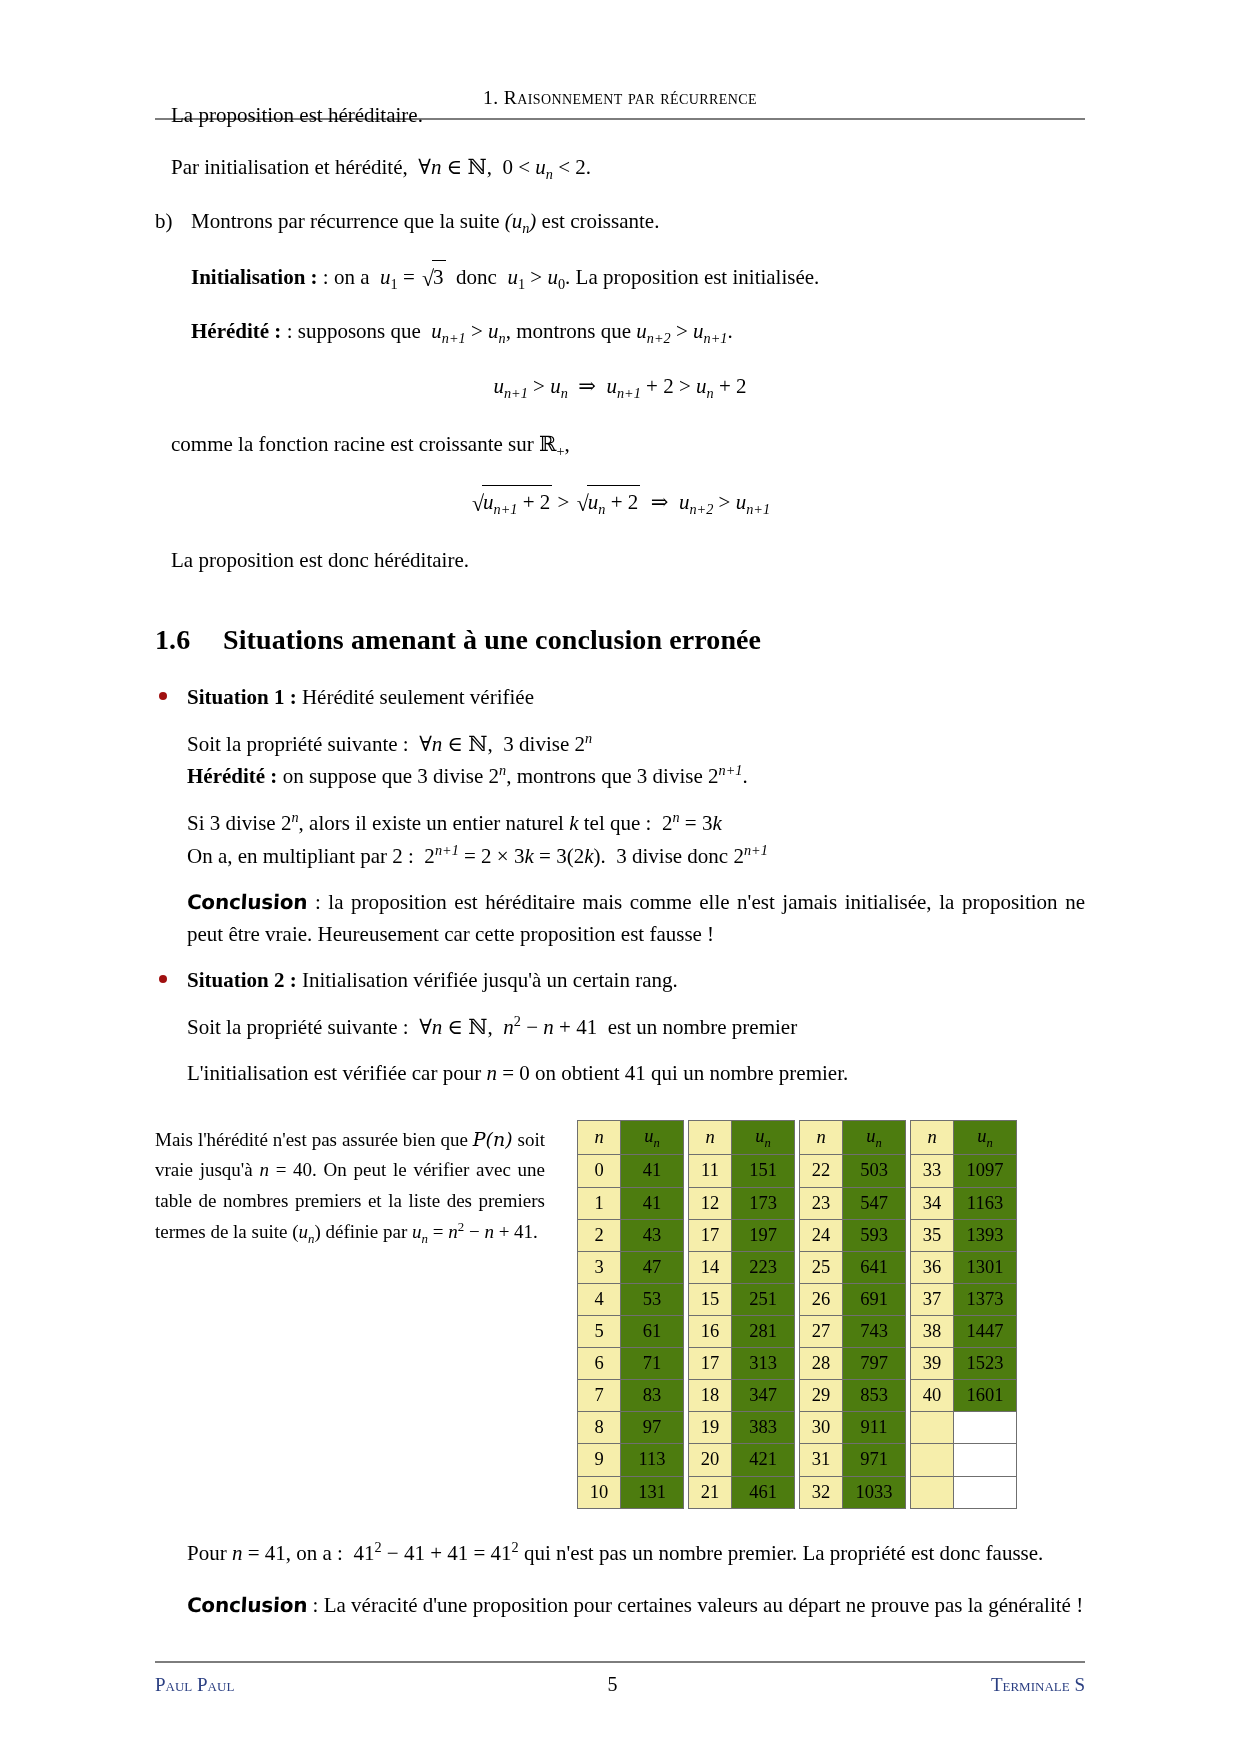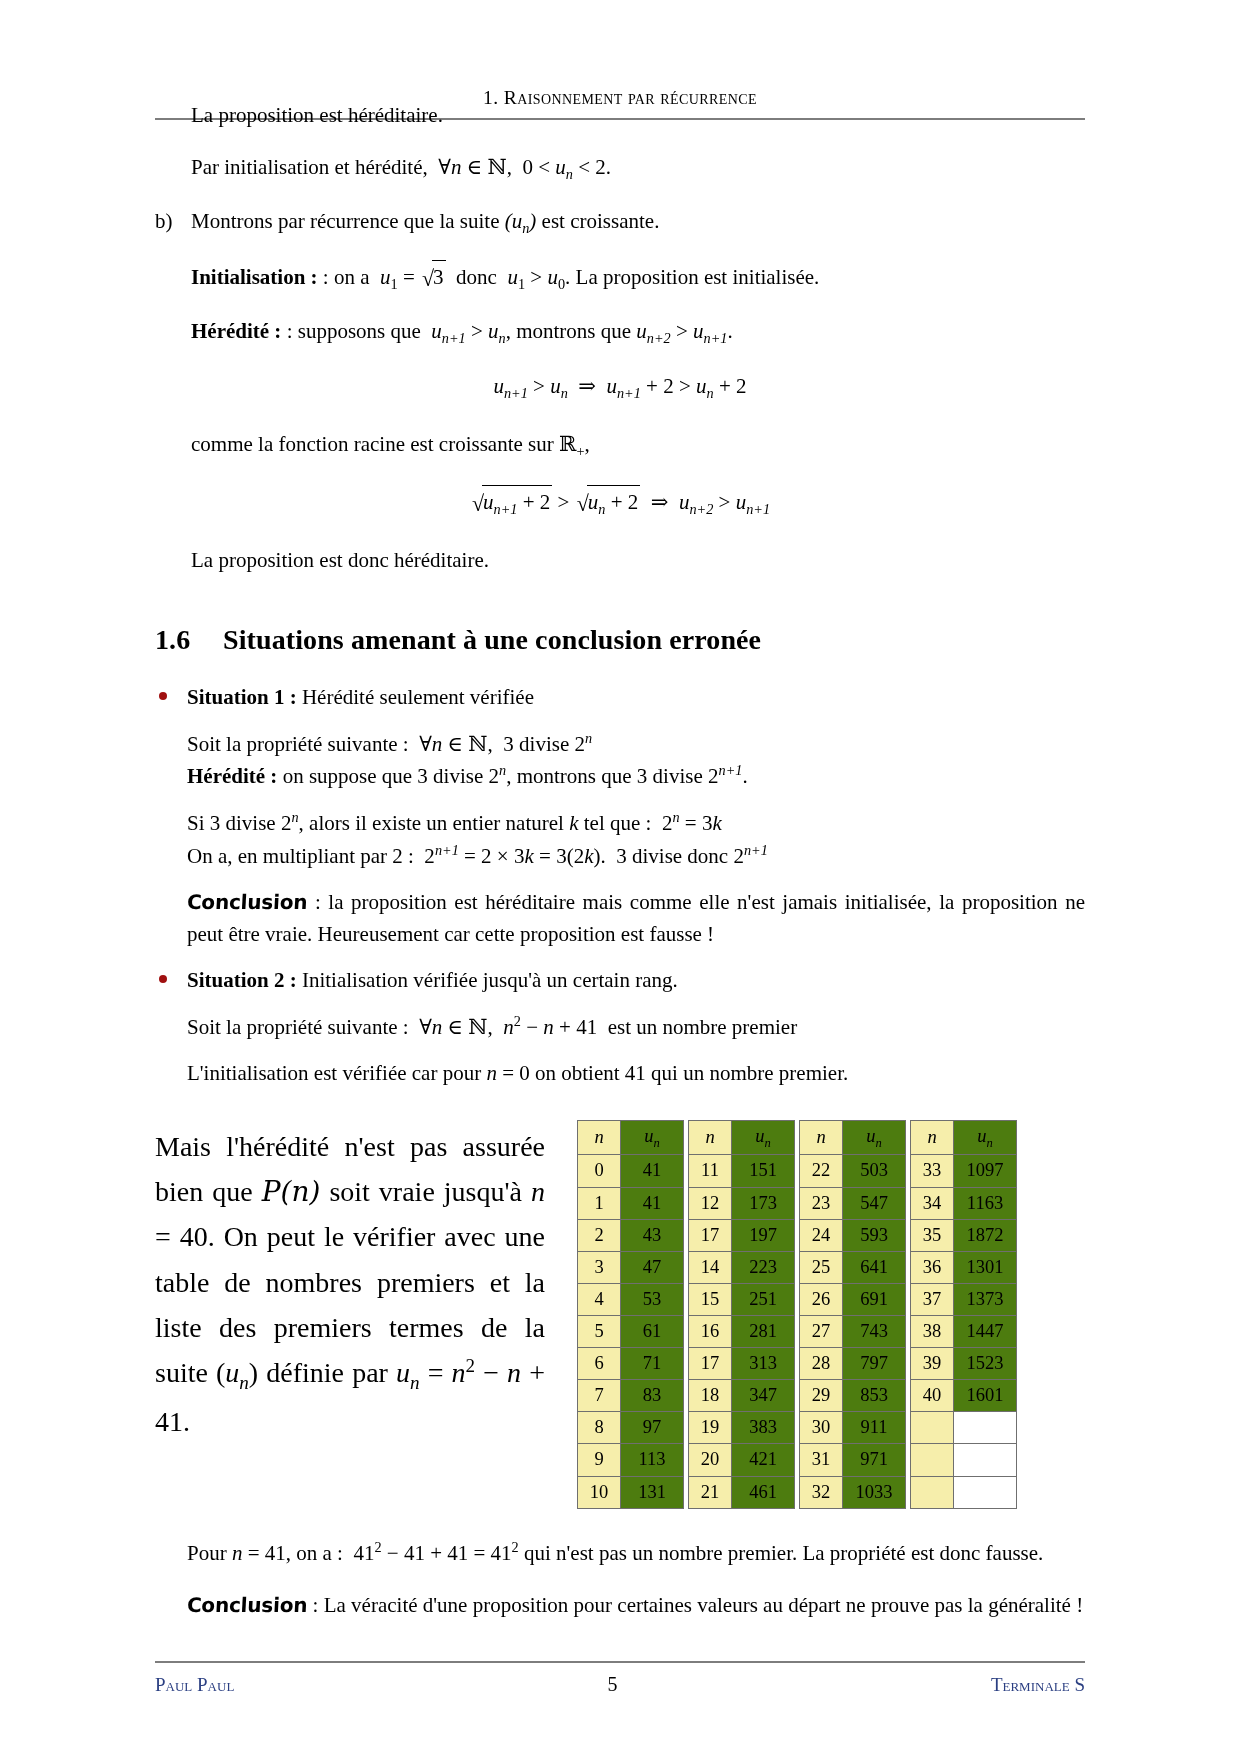--- a/index.html
+++ b/index.html
@@ -49,21 +49,21 @@
     font-size: 21px;
     line-height: 1.52;
   }
 
   p.para {
     margin: 0 0 0 0;
   }
   .blk {
     margin-bottom: 20px;
   }
-  .indent1 { margin-left: 36px; }
+  .indent1 { margin-left: 16px; }
   .indent2 { margin-left: 36px; }
 
   
   .lettered {
     position: relative;
     padding-left: 36px;
   }
   .lettered > .lbl {
     position: absolute;
     left: 0;
@@ -156,21 +156,21 @@
 
   
   .split {
     display: flex;
     align-items: flex-start;
     margin-top: 30px;
   }
   .split-left {
     width: 390px;
     text-align: justify;
-    font-size: 28px;
+    font-size: 19px;
     line-height: 1.62;
     padding-top: 4px;
   }
   .split-right {
     margin-left: 32px;
   }
 
   
   table.nums {
     border-collapse: collapse;
@@ -367,21 +367,21 @@
                 <td class="n">2</td>
                 <td class="u">43</td>
                 <td class="gap"></td>
                 <td class="n">17</td>
                 <td class="u">197</td>
                 <td class="gap"></td>
                 <td class="n">24</td>
                 <td class="u">593</td>
                 <td class="gap"></td>
                 <td class="n">35</td>
-                <td class="u">1872</td>
+                <td class="u">1393</td>
               </tr>
               <tr>
                 <td class="n">3</td>
                 <td class="u">47</td>
                 <td class="gap"></td>
                 <td class="n">14</td>
                 <td class="u">223</td>
                 <td class="gap"></td>
                 <td class="n">25</td>
                 <td class="u">641</td>

